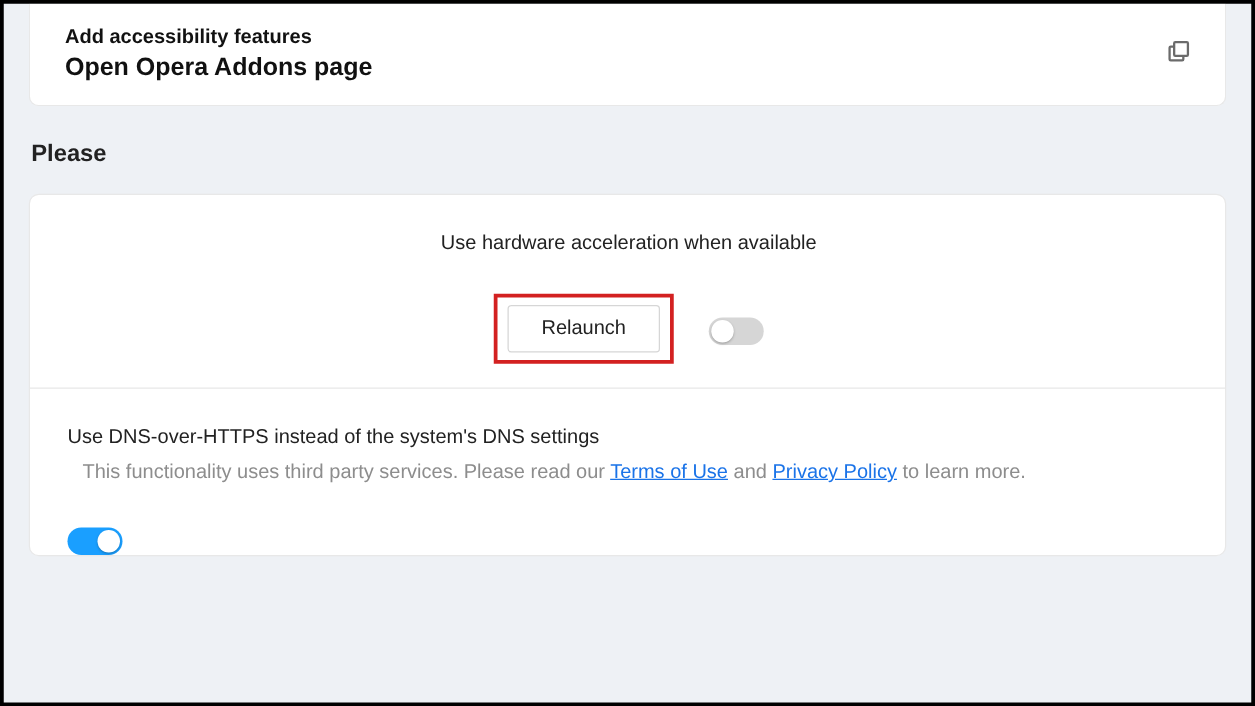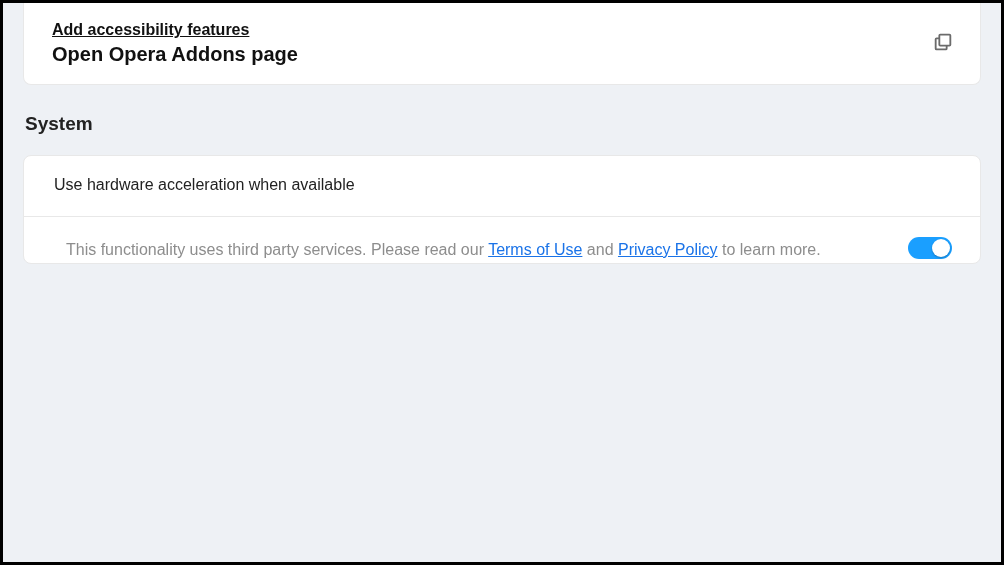--- a/index.html
+++ b/index.html
@@ -38,21 +38,20 @@
     }
     .card-accessibility .left-text {
       display: flex;
       flex-direction: column;
       gap: 4px;
     }
     .card-accessibility .title1 {
       font-size: 16px;
       font-weight: 700;
       color: #111;
-      text-decoration: underline;
     }
     .card-accessibility .title2 {
       font-size: 20px;
       font-weight: 700;
       color: #111;
     }
     .popout-icon {
       color: #6b6b6b;
     }
     .section-heading {
@@ -60,25 +59,26 @@
       font-weight: 700;
       color: #222;
       margin: 0 0 20px 2px;
     }
     .settings-card {
       background: #fff;
       border-radius: 8px;
       border: 1px solid #e8e8e8;
     }
     .setting-row {
-      padding: 17px 28px 19px 30px;
+      padding: 27px 28px 19px 30px;
       display: flex;
       align-items: flex-start;
       gap: 28px;
       border-bottom: 1px solid #e8e8e8;
+      flex-direction: column;
     }
     .setting-row:last-child {
       border-bottom: none;
     }
     .setting-row .row-main {
       flex: 1;
     }
     .row-title {
       font-size: 16px;
       font-weight: 400;
@@ -209,32 +209,39 @@
       <div class="title2">Open Opera Addons page</div>
     </div>
     <div class="popout-icon">
       <svg width="22" height="22" viewBox="0 0 24 24" fill="none" stroke="currentColor" stroke-width="2">
         <rect x="8" y="4" width="12" height="12" rx="1"></rect>
         <path d="M16 16v3a1 1 0 0 1 -1 1H5a1 1 0 0 1 -1 -1V9a1 1 0 0 1 1 -1h3"></path>
       </svg>
     </div>
   </div>
 
-  <div class="section-heading">System</div>
+  <div class="section-heading">Please</div>
 
   <div class="settings-card">
 
     <div class="setting-row" style="align-items:center;">
       <div class="row-main">
         <div class="row-title">Use hardware acceleration when available</div>
       </div>
+      <div class="row-controls">
+        <span class="relaunch-wrap">
+          <button class="relaunch-btn">Relaunch</button>
+        </span>
+        <span class="toggle toggle-off"></span>
+      </div>
     </div>
 
     <div class="setting-row" style="border-bottom:none; padding-bottom:0;">
       <div class="row-main">
+        <div class="row-title">Use DNS-over-HTTPS instead of the system's DNS settings</div>
         <div class="row-desc">
           <span>This functionality uses third party services. Please read our </span>
           <a class="link">Terms of Use</a>
           <span> and </span>
           <a class="link">Privacy Policy</a>
           <span> to learn more.</span>
         </div>
       </div>
       <span class="toggle toggle-on"></span>
     </div>

